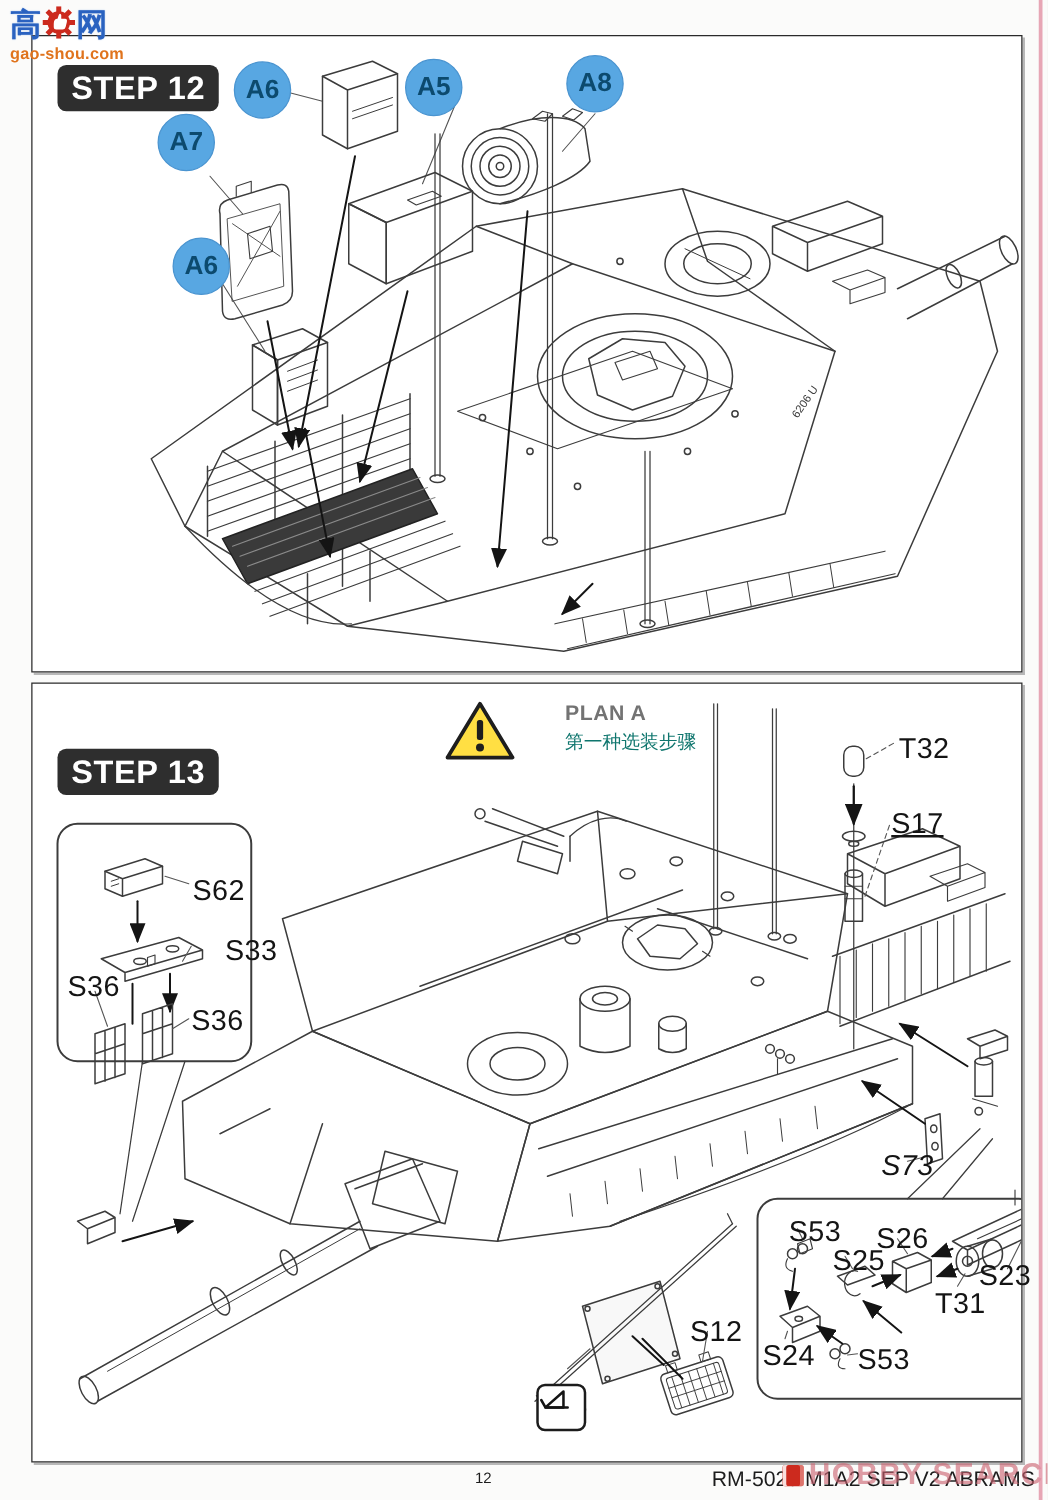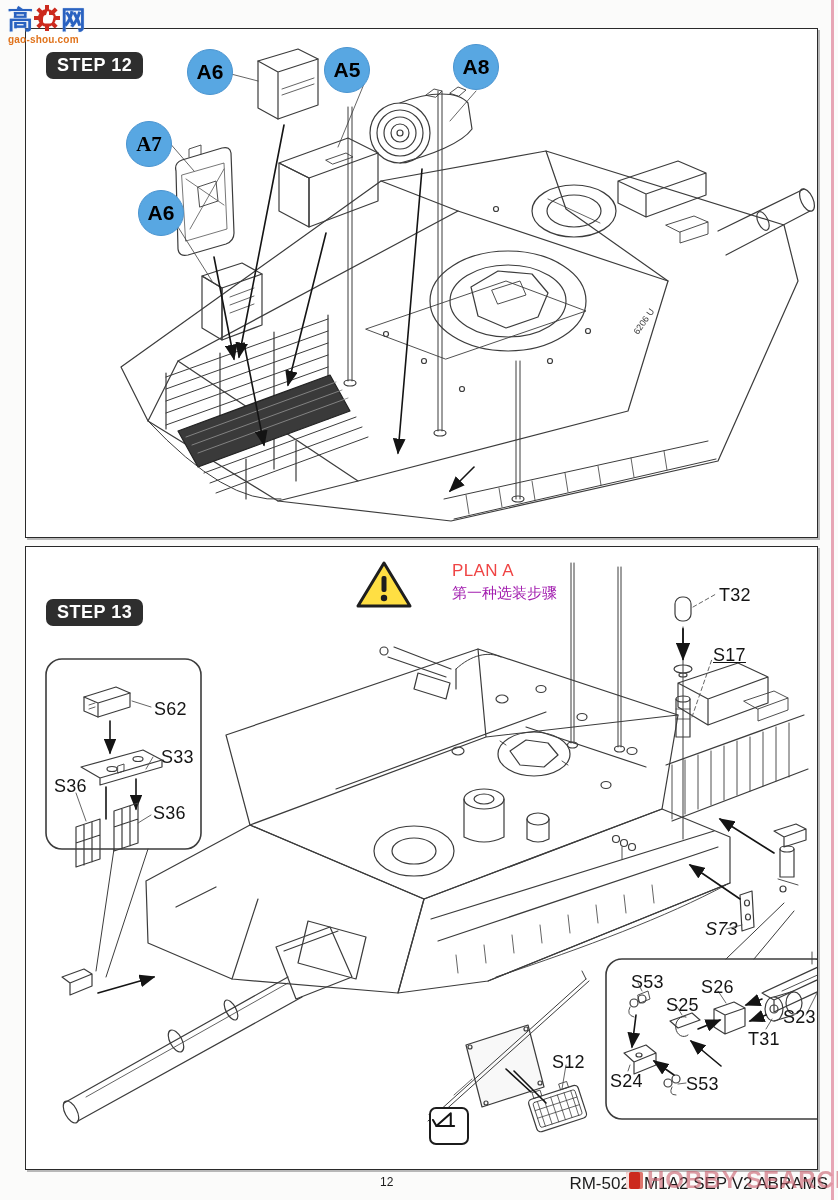--- a/index.html
+++ b/index.html
@@ -2,34 +2,34 @@
 <html><head>
 <meta charset="utf-8">
 <style>
   html,body{margin:0;padding:0;}
   body{background:#e9e9e7;}
   .page{position:relative;width:838px;height:1200px;background:#fbfbfa;overflow:hidden;
         font-family:"Liberation Sans", sans-serif;}
   .panel{position:absolute;background:#ffffff;border:1.7px solid #2a2a2a;
          box-shadow:2px 2px 0 rgba(130,130,130,.55);}
   .panel svg{position:absolute;left:0;top:0;}
-  .badge{position:absolute;background:#2e2e2e;color:#fff;font-size:18px;font-weight:bold;
+  .badge{position:absolute;background:#2e2e2e;color:#fff;font-size:26px;font-weight:bold;
          padding:3px 11px;border-radius:7px;letter-spacing:.5px;z-index:5;}
   .callout{position:absolute;width:44px;height:44px;border-radius:50%;
-           background:#58a7e2;border:1px solid #4a94d0;color:#000000;font-weight:bold;font-size:21px;
+           background:#58a7e2;border:1px solid #4a94d0;color:#0c4a6e;font-weight:bold;font-size:21px;
            display:flex;align-items:center;justify-content:center;z-index:4;}
-  .plabel{position:absolute;font-size:18px;color:#141414;letter-spacing:.3px;white-space:nowrap;z-index:4;}
+  .plabel{position:absolute;font-size:23px;color:#141414;letter-spacing:.3px;white-space:nowrap;z-index:4;}
   .warn-wrap{position:absolute;display:flex;align-items:flex-start;z-index:4;}
   .plan-block{position:absolute;z-index:4;}
-  .plan-title{font-size:17px;color:#ef4444;letter-spacing:.4px;}
-  .plan-sub{font-size:15px;color:#a21caf;margin-top:3px;}
+  .plan-title{font-size:17px;color:#737373;letter-spacing:.4px;font-weight:bold;}
+  .plan-sub{font-size:15px;color:#0f766e;margin-top:3px;}
   .site-logo{position:absolute;left:8px;top:5px;z-index:9;line-height:1;}
   .logo-row{display:flex;align-items:center;gap:1px;}
   .logo-char{font-size:25px;font-weight:bold;color:#2a62c0;text-shadow:0 0 1px #7fa6e0;}
-  .logo-domain{font-size:10px;font-weight:bold;color:#e0731c;margin-top:1px;letter-spacing:.2px;}
+  .logo-domain{font-size:13px;font-weight:bold;color:#e0731c;margin-top:1px;letter-spacing:.2px;}
   .cutter-box{position:absolute;width:36px;height:34px;border:2.2px solid #1c1c1c;border-radius:7px;
               display:flex;align-items:center;justify-content:center;z-index:4;background:#fff;}
   .footer-text{position:absolute;font-size:17px;color:#1c1c1c;z-index:3;}
   .hs-watermark{position:absolute;left:626px;top:1166px;z-index:4;display:flex;align-items:center;gap:4px;
                 font-size:24px;font-weight:bold;color:rgba(201,97,112,.62);letter-spacing:1px;white-space:nowrap;}
   .hs-logo{display:inline-block;width:17px;height:17px;border-radius:2px;background:#cc2a1e;
            box-shadow:inset 3px 0 0 rgba(255,255,255,.85), inset -3px 0 0 rgba(255,255,255,.35);}
   .scanline{position:absolute;left:831px;top:0;width:3px;height:1200px;background:#e291a4;opacity:.8;z-index:8;}
 </style>
 </head>
@@ -163,21 +163,21 @@
           <path d="M218,314 L238,416" marker-end="url(#ah12)"></path>
           <path d="M448,438 L424,462" marker-end="url(#ah12)"></path>
         </g>
       </g>
     </svg>
 
     <div class="badge" style="left:20px;top:23px;">STEP 12</div>
     <div class="callout" style="left:161px;top:20px;">A6</div>
     <div class="callout" style="left:298px;top:18px;">A5</div>
     <div class="callout" style="left:427px;top:15px;">A8</div>
-    <div class="callout" style="left:100px;top:92px;font-family:Liberation Serif, serif;">A7</div>
+    <div class="callout" style="left:100px;top:62px;">A7</div>
     <div class="callout" style="left:112px;top:161px;">A6</div>
   </div>
 
   <div class="panel" style="left:25px;top:546px;width:791px;height:622px;">
     <svg width="791" height="622" viewBox="0 0 791 622">
       <defs>
         <marker id="ah13" viewBox="0 0 10 8" refX="9" refY="4" markerWidth="10" markerHeight="8" orient="auto">
           <path d="M0,0 L10,4 L0,8 Z" fill="#141414"></path>
         </marker>
       </defs>
@@ -351,21 +351,21 @@
       </span>
     </div>
     <div class="plan-block" style="left:426px;top:14px;">
       <div class="plan-title">PLAN A</div>
       <div class="plan-sub">第一种选装步骤</div>
     </div>
 
     <div class="plabel" style="left:693px;top:38px;">T32</div>
     <div class="plabel" style="left:687px;top:98px;text-decoration:underline;">S17</div>
     <div class="plabel" style="left:128px;top:152px;">S62</div>
-    <div class="plabel" style="left:111px;top:200px;padding-left:24px;">S33</div>
+    <div class="plabel" style="left:130px;top:200px;padding-left:24px;">S33</div>
     <div class="plabel" style="left:28px;top:229px;">S36</div>
     <div class="plabel" style="left:127px;top:256px;">S36</div>
     <div class="plabel" style="left:679px;top:372px;font-style:italic;">S73</div>
     <div class="plabel" style="left:605px;top:425px;">S53</div>
     <div class="plabel" style="left:640px;top:448px;">S25</div>
     <div class="plabel" style="left:675px;top:430px;">S26</div>
     <div class="plabel" style="left:757px;top:460px;">S23</div>
     <div class="plabel" style="left:722px;top:482px;">T31</div>
     <div class="plabel" style="left:584px;top:524px;">S24</div>
     <div class="plabel" style="left:660px;top:527px;">S53</div>

